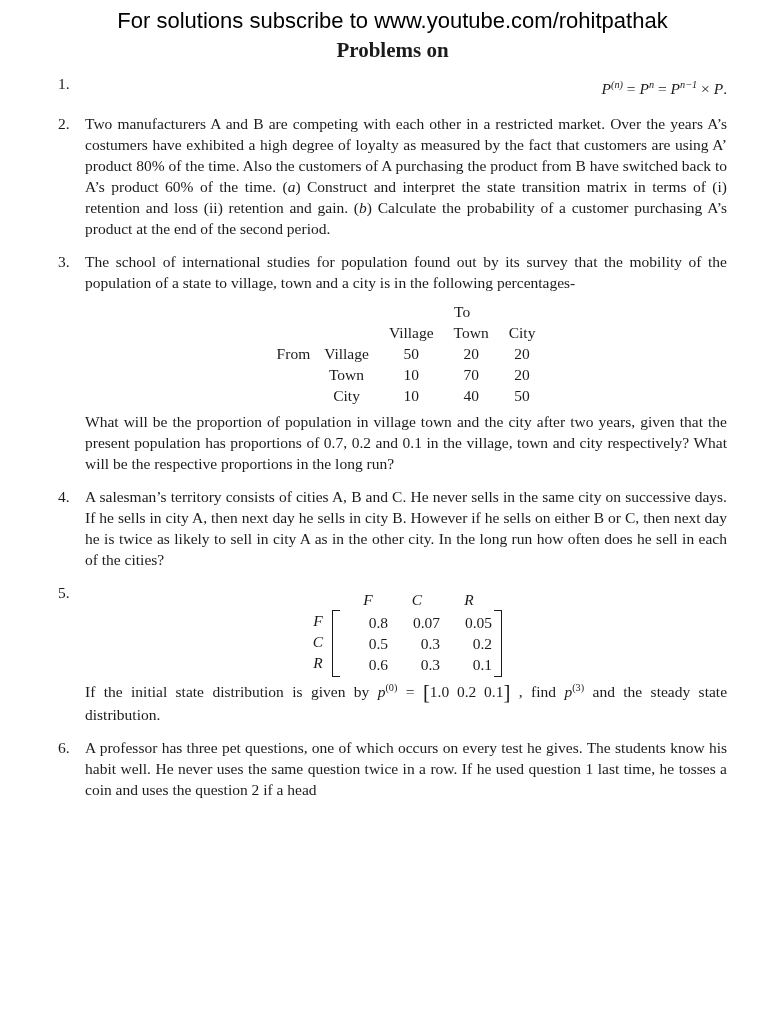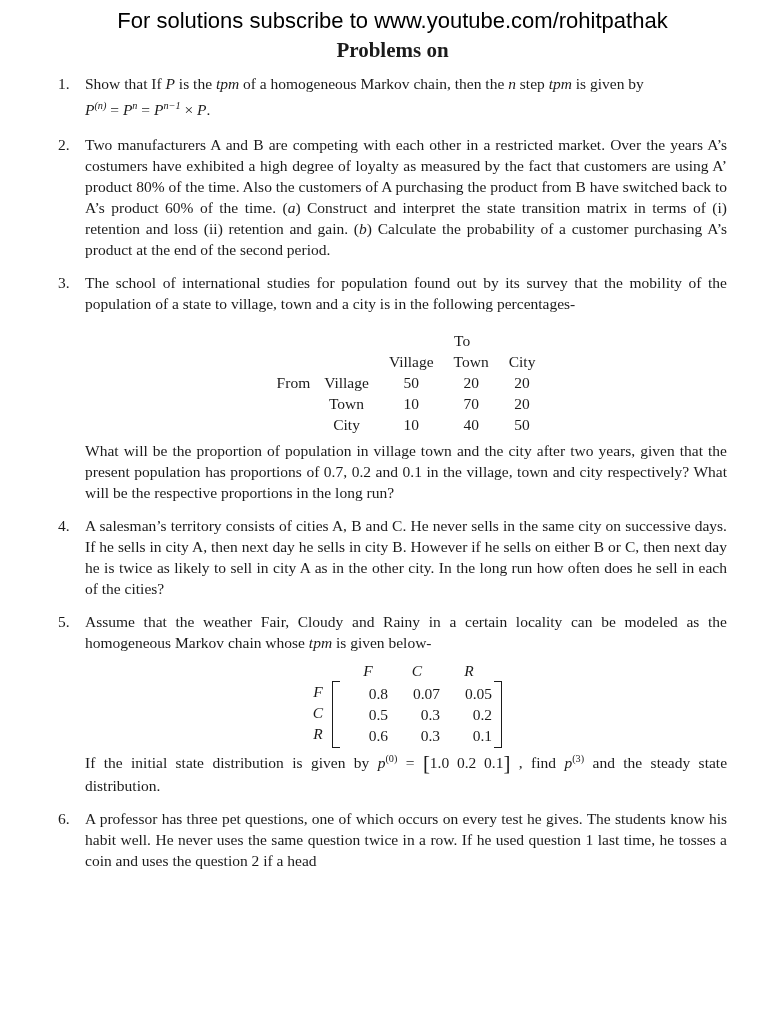--- a/index.html
+++ b/index.html
@@ -32,31 +32,31 @@
   .doc-title {
     text-align: center;
     font-weight: bold;
     font-size: 21px;
     line-height: 21px;
   }
   .problem { display: flex; margin-top: 12px; }
   .pnum { flex: 0 0 27px; }
   .pbody { flex: 1; min-width: 0; }
   .ptext { margin: 0; text-align: justify; }
-  .formula { text-align: left; margin: 5px 0 0 0; }
+  .formula { text-align: right; margin: 5px 0 0 0; }
 
   
   .rn-i   { font-style: italic; }
   .rn-sup { font-size: 66%; position: relative; top: -0.55em; letter-spacing: 0; }
   .rn-big { font-size: 135%; vertical-align: -0.08em; line-height: 1; }
 
   
   .mob-table {
     border-collapse: collapse;
-    margin: 16px auto 5px auto;
+    margin: 8px auto 5px auto;
   }
   .mob-table td {
     padding: 0 10px;
     text-align: center;
     line-height: 21px;
     white-space: nowrap;
   }
   .mob-table td.from-cell { text-align: center; padding-right: 4px; }
 
   
@@ -96,21 +96,20 @@
 <body>
 
 <div class="page">
 
   <div class="page-header">For solutions subscribe to www.youtube.com/rohitpathak</div>
   <div class="doc-title">Problems on</div>
 
   <div class="problem">
     <div class="pnum">1.</div>
     <div class="pbody">
-      <p class="ptext"><span>Show that If </span><span class="rn-i">P</span><span> is the </span><span class="rn-i">tpm</span><span> of a homogeneous Markov chain, then the </span><span class="rn-i">n</span><span> step </span><span class="rn-i">tpm</span><span> is given by</span></p>
       <div class="formula"><span class="rn-i">P</span><span class="rn-i rn-sup">(n)</span><span> = </span><span class="rn-i">P</span><span class="rn-i rn-sup">n</span><span> = </span><span class="rn-i">P</span><span class="rn-i rn-sup">n−1</span><span> × </span><span class="rn-i">P</span><span>.</span></div>
     </div>
   </div>
 
   <div class="problem">
     <div class="pnum">2.</div>
     <div class="pbody">
       <p class="ptext"><span>Two manufacturers A and B are competing with each other in a restricted market. Over the years A’s costumers have exhibited a high degree of loyalty as measured by the fact that customers are using A’ product 80% of the time. Also the customers of A purchasing the product from B have switched back to A’s product 60% of the time. (</span><span class="rn-i">a</span><span>) Construct and interpret the state transition matrix in terms of (i) retention and loss (ii) retention and gain. (</span><span class="rn-i">b</span><span>) Calculate the probability of a customer purchasing A’s product at the end of the second period.</span></p>
     </div>
   </div>
@@ -165,21 +164,20 @@
   <div class="problem">
     <div class="pnum">4.</div>
     <div class="pbody">
       <p class="ptext"><span>A salesman’s territory consists of cities A, B and C. He never sells in the same city on successive days. If he sells in city A, then next day he sells in city B. However if he sells on either B or C, then next day he is twice as likely to sell in city A as in the other city. In the long run how often does he sell in each of the cities?</span></p>
     </div>
   </div>
 
   <div class="problem">
     <div class="pnum">5.</div>
     <div class="pbody">
-      <p class="ptext"><span>Assume that the weather Fair, Cloudy and Rainy in a certain locality can be modeled as the homogeneous Markov chain whose </span><span class="rn-i">tpm</span><span> is given below-</span></p>
 
       <div class="matrix">
         <div class="m-header">
           <span class="m-hspacer"></span>
           <span class="m-h c1">F</span>
           <span class="m-h c2">C</span>
           <span class="m-h c3">R</span>
         </div>
         <div class="m-body">
           <div class="m-rowlabels">

